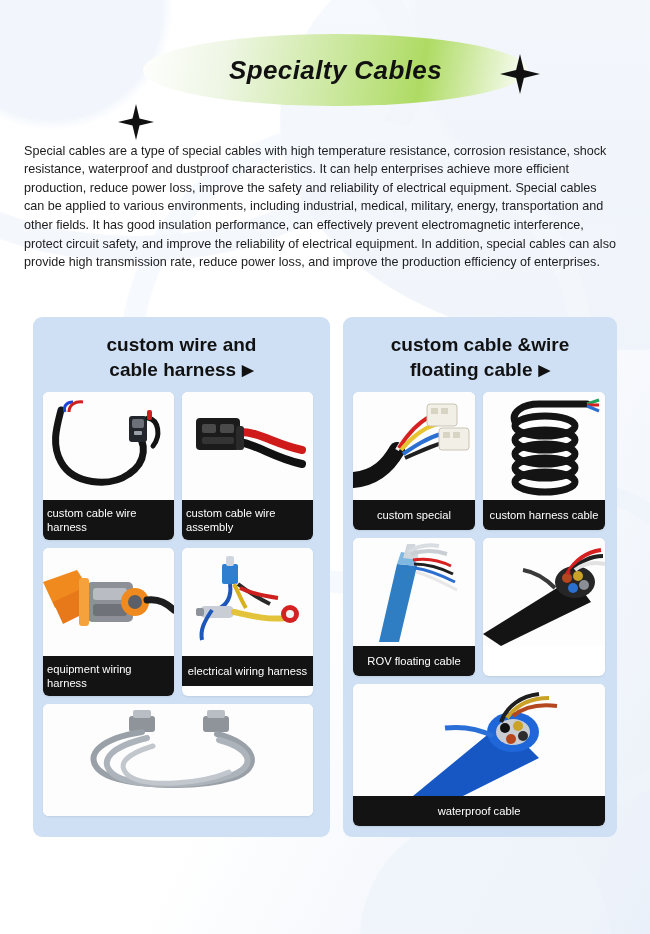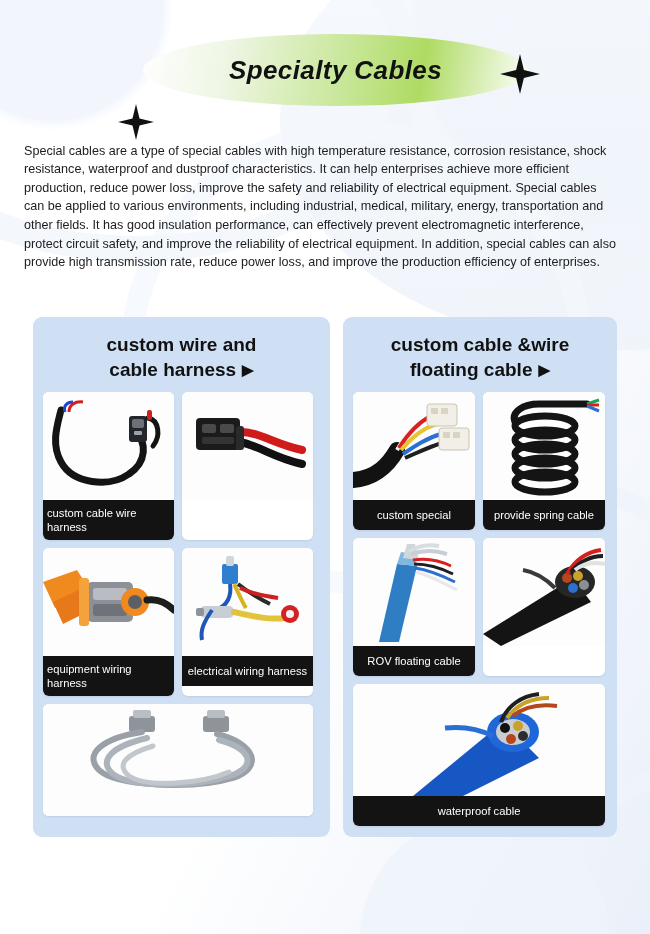--- a/index.html
+++ b/index.html
@@ -254,20 +254,21 @@
                 <rect x="14" y="26" width="44" height="32" rx="4" fill="#1b1b1b"></rect>
                 <rect x="20" y="32" width="14" height="9" rx="2" fill="#4a4a4a"></rect>
                 <rect x="38" y="32" width="14" height="9" rx="2" fill="#4a4a4a"></rect>
                 <rect x="20" y="45" width="32" height="7" rx="2" fill="#343434"></rect>
                 <path d="M58 40 C78 40, 92 52, 120 58" fill="none" stroke="#d01b1b" stroke-width="8" stroke-linecap="round"></path>
                 <path d="M58 50 C78 54, 92 66, 120 72" fill="none" stroke="#111111" stroke-width="8" stroke-linecap="round"></path>
                 <rect x="54" y="34" width="8" height="24" rx="3" fill="#2a2a2a"></rect>
               </svg>
             </div>
           </div>
+          <div class="caption">custom cable wire assembly</div>
         </div>
 
         <div class="card half">
           <div class="thumb">
             <div class="art">
               <svg viewBox="0 0 131 108" preserveAspectRatio="xMidYMid slice">
                 <rect width="131" height="108" fill="#fdfdfd"></rect>
                 <path d="M0 34 L34 22 L48 44 L12 60 Z" fill="#f08a1e"></path>
                 <path d="M10 54 L40 40 L52 60 L20 76 Z" fill="#e8791a"></path>
                 <rect x="44" y="34" width="46" height="40" rx="5" fill="#8d9097"></rect>
@@ -370,21 +371,21 @@
                   <ellipse cx="62" cy="76" rx="30" ry="10"></ellipse>
                   <ellipse cx="62" cy="90" rx="30" ry="10"></ellipse>
                 </g>
                 <path d="M32 30 C28 20, 40 12, 56 12 L104 12" fill="none" stroke="#141414" stroke-width="7" stroke-linecap="round"></path>
                 <path d="M104 12 L116 8" stroke="#1fa35a" stroke-width="3"></path>
                 <path d="M104 13 L116 13" stroke="#d62020" stroke-width="3"></path>
                 <path d="M104 14 L116 19" stroke="#2b6fd1" stroke-width="3"></path>
               </svg>
             </div>
           </div>
-          <div class="caption">provide spring cable</div>
+          <div class="caption">custom harness cable</div>
         </div>
 
         <div class="card half">
           <div class="thumb">
             <div class="art">
               <svg viewBox="0 0 122 108" preserveAspectRatio="xMidYMid slice">
                 <rect width="122" height="108" fill="#fdfdfd"></rect>
                 <path d="M26 104 L44 26 L64 28 L46 104 Z" fill="#2f7ec4"></path>
                 <path d="M44 26 L64 28 L60 16 L48 14 Z" fill="#7fb7e0"></path>
                 <path d="M50 20 L66 22 L62 6 L54 6 Z" fill="#cfd6dc"></path>

